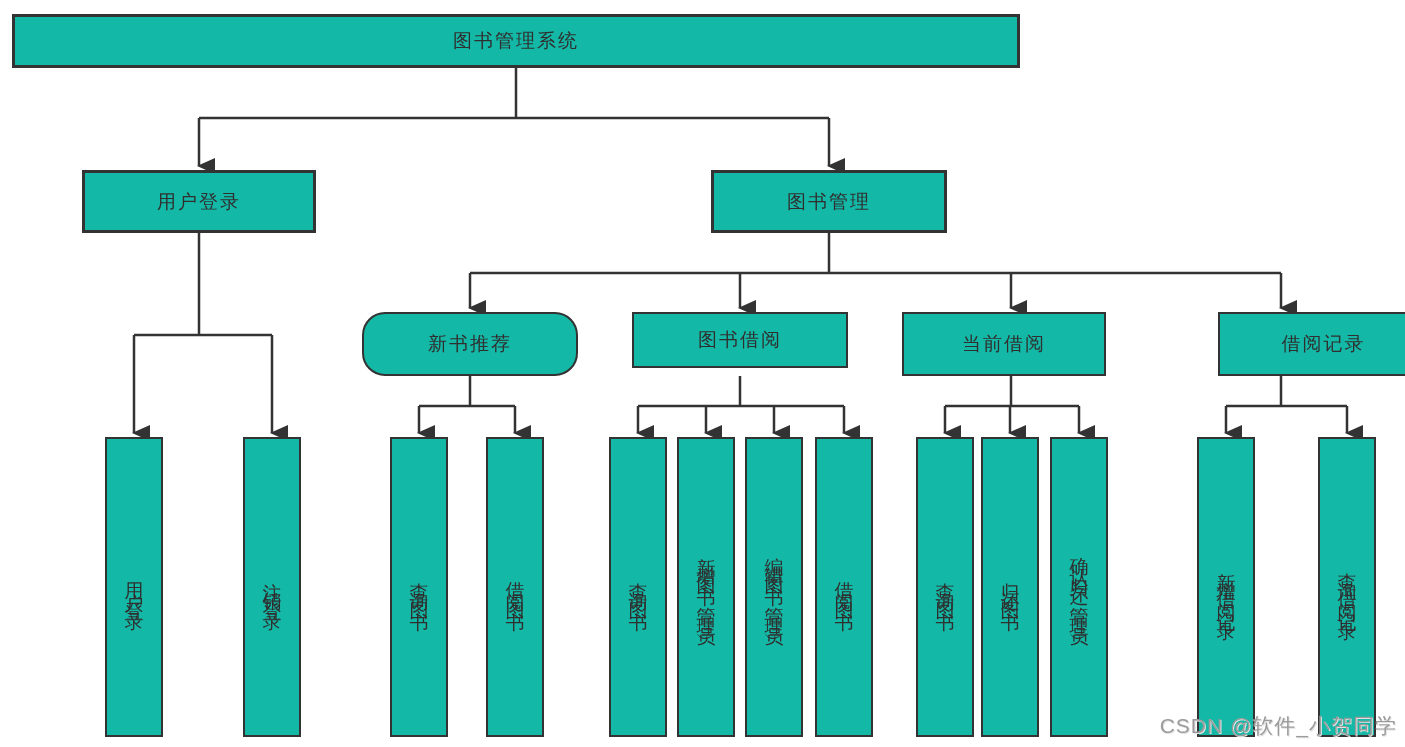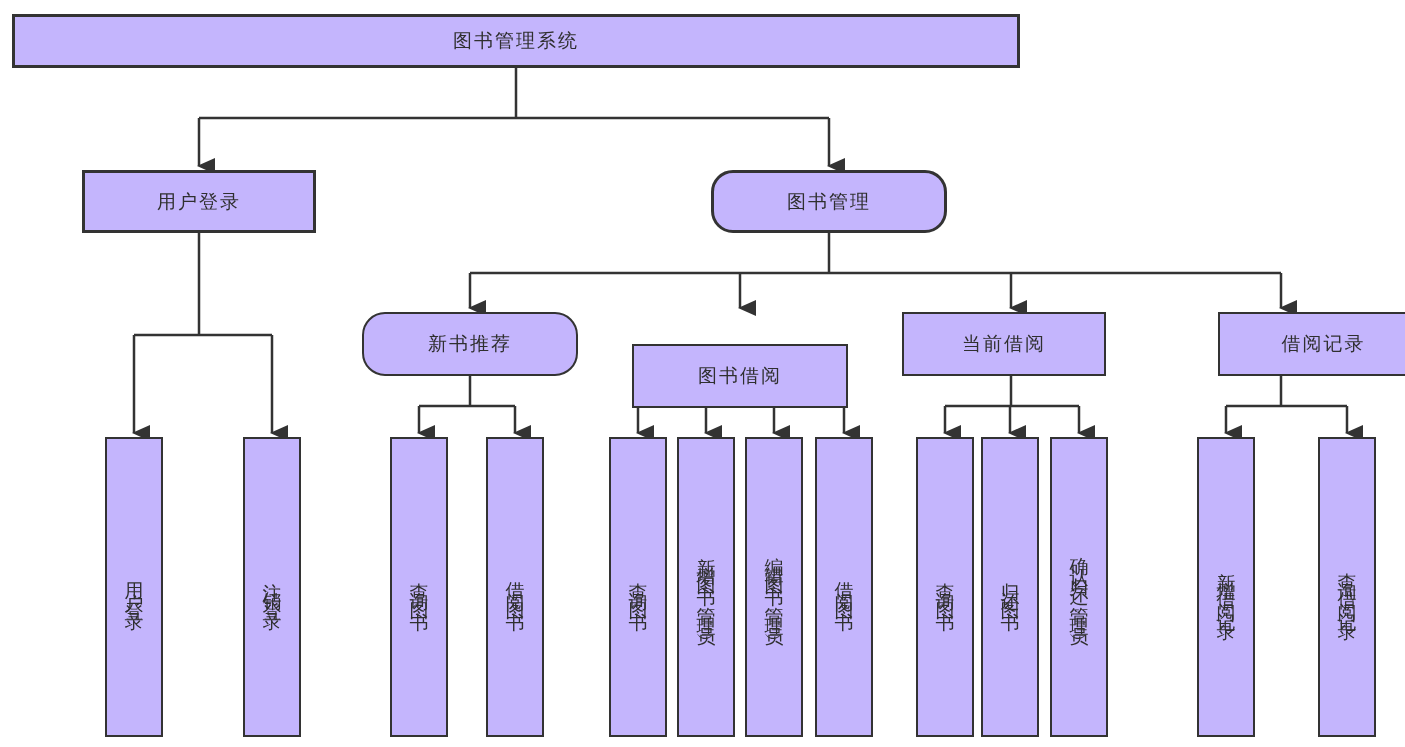--- a/index.html
+++ b/index.html
@@ -17,44 +17,44 @@
   }
   svg.connectors {
     position: absolute;
     left: 0; top: 0;
     width: 1405px;
     height: 747px;
   }
   .box {
     position: absolute;
     box-sizing: border-box;
-    background: #c4b5fd;
+    background: #14b8a6;
     border: 2.5px solid #333333;
     color: #2f2f2f;
     display: flex;
     align-items: center;
     justify-content: center;
     text-align: center;
   }
   .h { 
     font-size: 19px;
     letter-spacing: 2px;
   }
   .v { 
     writing-mode: vertical-rl;
     text-orientation: mixed;
     font-size: 19px;
     letter-spacing: 10px;
     line-height: 58px;
   }
   .n-root { left: 12px;   top: 14px;  width: 1008px; height: 54px; border-width: 3px; }
   .n-l2a  { left: 82px;   top: 170px; width: 234px;  height: 63px; border-width: 3px; }
-  .n-l2b  { left: 711px;  top: 170px; width: 236px;  height: 63px; border-width: 3px; border-radius: 22px; }
+  .n-l2b  { left: 711px;  top: 170px; width: 236px;  height: 63px; border-width: 3px; }
   .n-l3a  { left: 362px;  top: 312px; width: 216px;  height: 64px; border-radius: 23px; }
-  .n-l3b  { left: 632px;  top: 312px; width: 216px;  height: 64px; margin-top: 32px; }
+  .n-l3b  { left: 632px;  top: 312px; width: 216px;  height: 56px; }
   .n-l3c  { left: 902px;  top: 312px; width: 204px;  height: 64px; }
   .n-l3d  { left: 1218px; top: 312px; width: 211px;  height: 64px; }
   .leaf   { top: 437px; width: 58px; height: 300px; }
   .n-f1  { left: 105px; }
   .n-f2  { left: 243px; }
   .n-f3  { left: 390px; }
   .n-f4  { left: 486px; }
   .n-f5  { left: 609px; }
   .n-f6  { left: 677px; }
   .n-f7  { left: 745px; }
@@ -144,14 +144,15 @@
   <div class="box v leaf n-f7">编辑图书（管理员）</div>
   <div class="box v leaf n-f8">借阅图书</div>
 
   <div class="box v leaf n-f9">查询图书</div>
   <div class="box v leaf n-f10">归还图书</div>
   <div class="box v leaf n-f11">确认归还（管理员）</div>
 
   <div class="box v leaf n-f12">新增借阅记录</div>
   <div class="box v leaf n-f13">查询借阅记录</div>
 
+  <div class="watermark">CSDN @软件_小贺同学</div>
 
 </div>
 
 </body></html>

